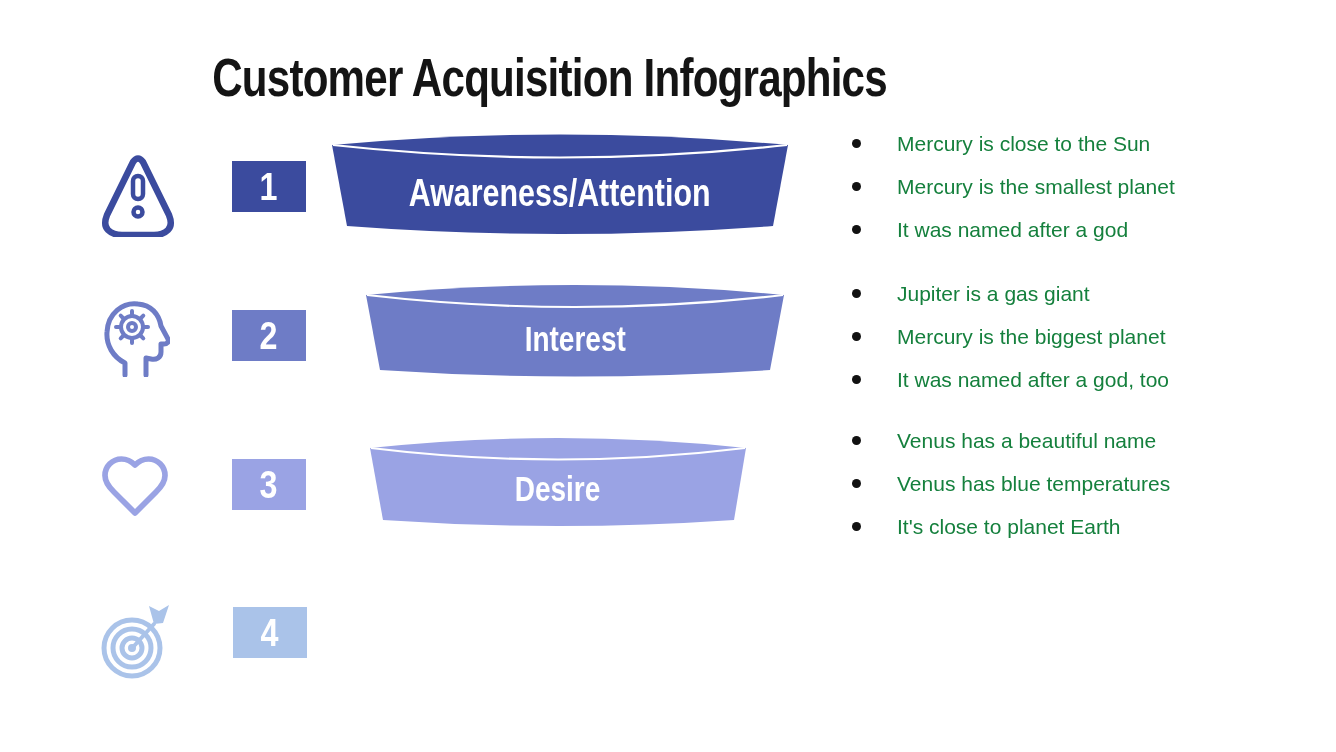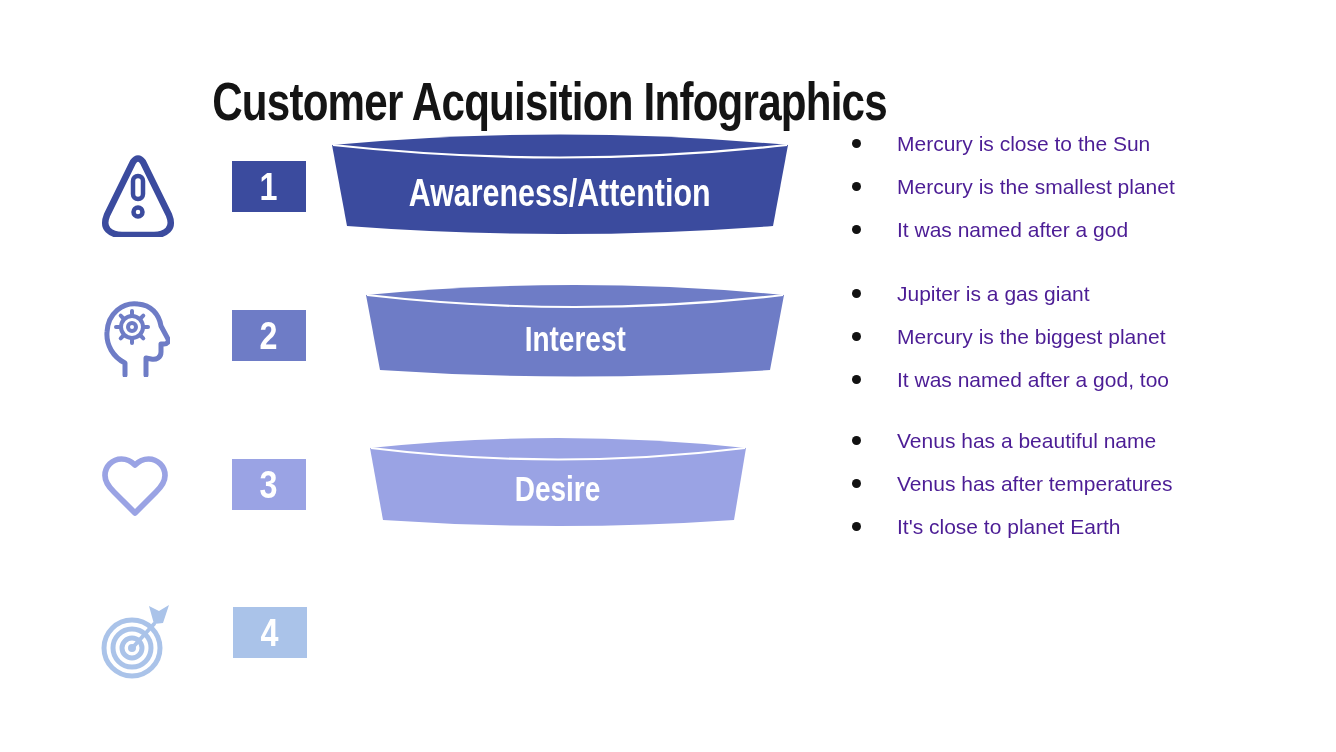--- a/index.html
+++ b/index.html
@@ -1,21 +1,21 @@
 <!DOCTYPE html>
 <html><head>
 <meta charset="utf-8">
 <style>
   html,body{margin:0;padding:0;background:#ffffff;}
   body{width:1336px;height:752px;position:relative;overflow:hidden;
        font-family:"Liberation Sans","DejaVu Sans",sans-serif;}
   #slide{position:absolute;inset:0;background:#ffffff;}
 
   
-  .title-wrap{position:absolute;left:0;top:46px;width:1100px;text-align:center;margin-top:24px;}
+  .title-wrap{position:absolute;left:0;top:46px;width:1100px;text-align:center;}
   .title{display:inline-block;font-size:54px;font-weight:700;color:#141414;
          letter-spacing:-1px;transform:scaleX(0.78);transform-origin:center;
          white-space:nowrap;}
 
   
   .icon{position:absolute;}
 
   
   .badge{position:absolute;width:74px;height:51px;display:flex;
          align-items:center;justify-content:center;}
@@ -30,21 +30,21 @@
   .funnel-label span{color:#ffffff;font-weight:700;white-space:nowrap;
                      transform:scaleX(0.8);transform-origin:center;}
   .fl-1 span{font-size:38px;}
   .fl-s span{font-size:35px;}
 
   
   .bullets{position:absolute;left:852px;width:460px;}
   .bullet-item{height:43px;display:flex;align-items:center;}
   .dot{width:9px;height:9px;border-radius:50%;background:#111111;
        flex:0 0 9px;margin-right:36px;}
-  .bullet-item p{margin:0;font-size:21px;color:#4c1d95;line-height:1;
+  .bullet-item p{margin:0;font-size:21px;color:#15803d;line-height:1;
                  white-space:nowrap;}
 </style>
 </head>
 <body>
 
 <div id="slide">
 
   <div class="title-wrap">
     <span class="title">Customer Acquisition Infographics</span>
   </div>
@@ -133,21 +133,21 @@
       <span>Desire</span>
     </div>
   </div>
   <div class="bullets" style="top:419px">
     <div class="bullet-item">
       <span class="dot"></span>
       <p>Venus has a beautiful name</p>
     </div>
     <div class="bullet-item">
       <span class="dot"></span>
-      <p>Venus has after temperatures</p>
+      <p>Venus has blue temperatures</p>
     </div>
     <div class="bullet-item">
       <span class="dot"></span>
       <p>It's close to planet Earth</p>
     </div>
   </div>
 
   <svg class="icon" style="left:98px;top:598px" width="74" height="82" viewBox="0 0 74 82">
     <g fill="none" stroke-linecap="round" stroke-linejoin="round" stroke="#aac3e9">
       <circle stroke-width="5" cx="34" cy="50" r="28"></circle>

